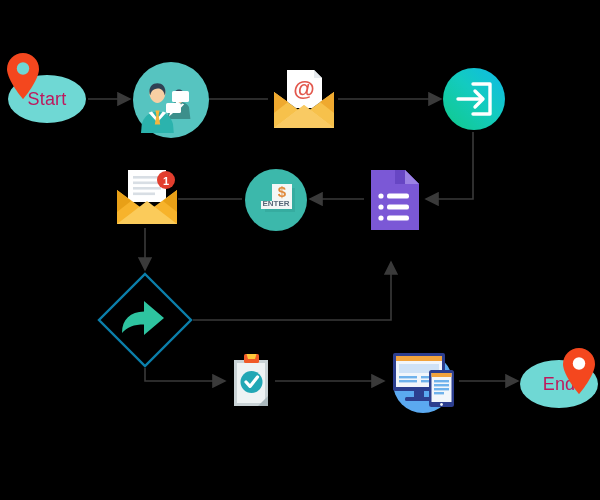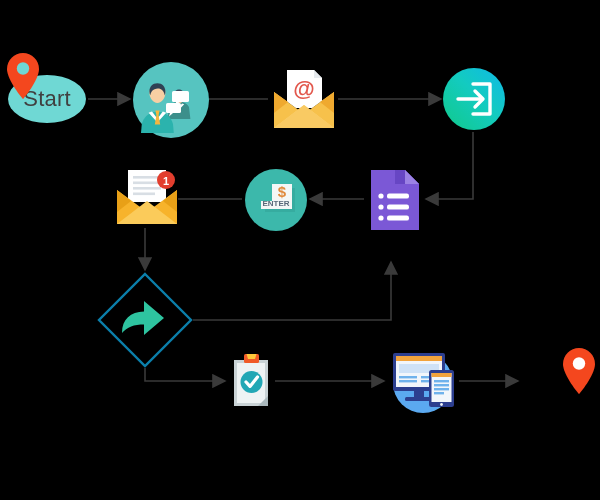--- a/index.html
+++ b/index.html
@@ -17,22 +17,22 @@
   }
   
   .terminator {
     position: absolute;
     display: flex;
     align-items: center;
     justify-content: center;
     border-radius: 50%;
   }
   .terminator-label {
-    font-size: 22px;
-    color: #404040;
+    font-size: 18px;
+    color: #be185d;
     letter-spacing: 0.2px;
     line-height: 1;
     user-select: none;
   }
   .pin {
     position: absolute;
   }
   
   .iconwrap {
     position: absolute;
@@ -252,20 +252,23 @@
       <g fill="#6FB2EC">
         <rect x="48" y="35" width="15" height="2.4"></rect>
         <rect x="48" y="39" width="15" height="2.4"></rect>
         <rect x="48" y="43" width="15" height="2.4"></rect>
         <rect x="48" y="47" width="10" height="2.4"></rect>
       </g>
       <circle cx="55.5" cy="59.5" r="1.4" fill="#F2F6FB"></circle>
     </svg>
   </div>
 
+  <div class="terminator" style="left:520px; top:360px; width:78px; height:48px; background:#6FD8D4;">
+    <span class="terminator-label">End</span>
+  </div>
   <div class="pin" style="left:562px; top:348px;">
     <svg width="34" height="46" viewBox="0 0 34 46">
       <path d="M17 0C8.2 0 1 7.1 1 15.9 1 27.5 17 46 17 46s16-18.5 16-30.1C33 7.1 25.8 0 17 0z" fill="#F4471E"></path>
       <circle cx="17" cy="15.5" r="6.2" fill="#FFFFFF"></circle>
     </svg>
   </div>
 
 </div>
 
 </body></html>

